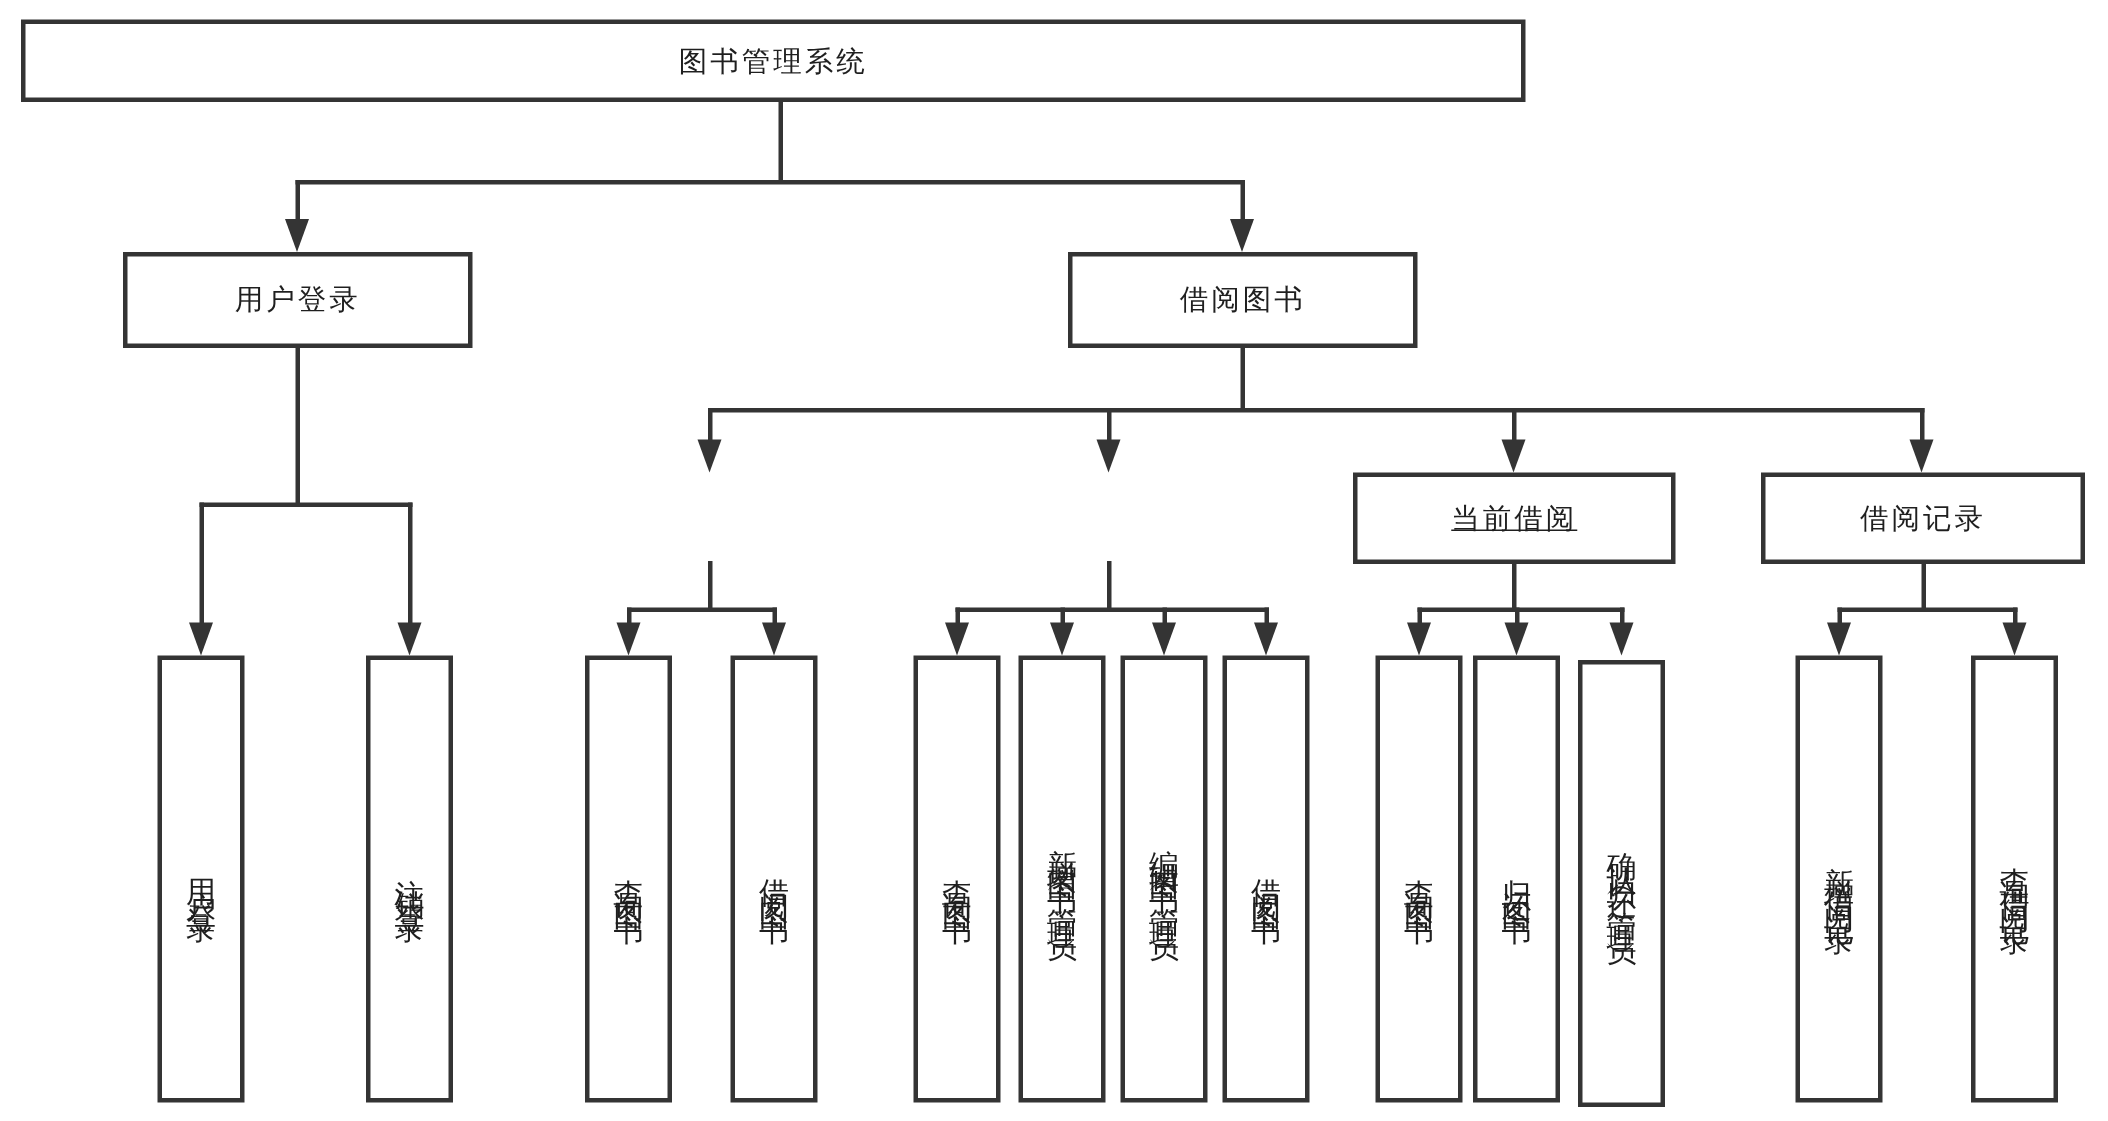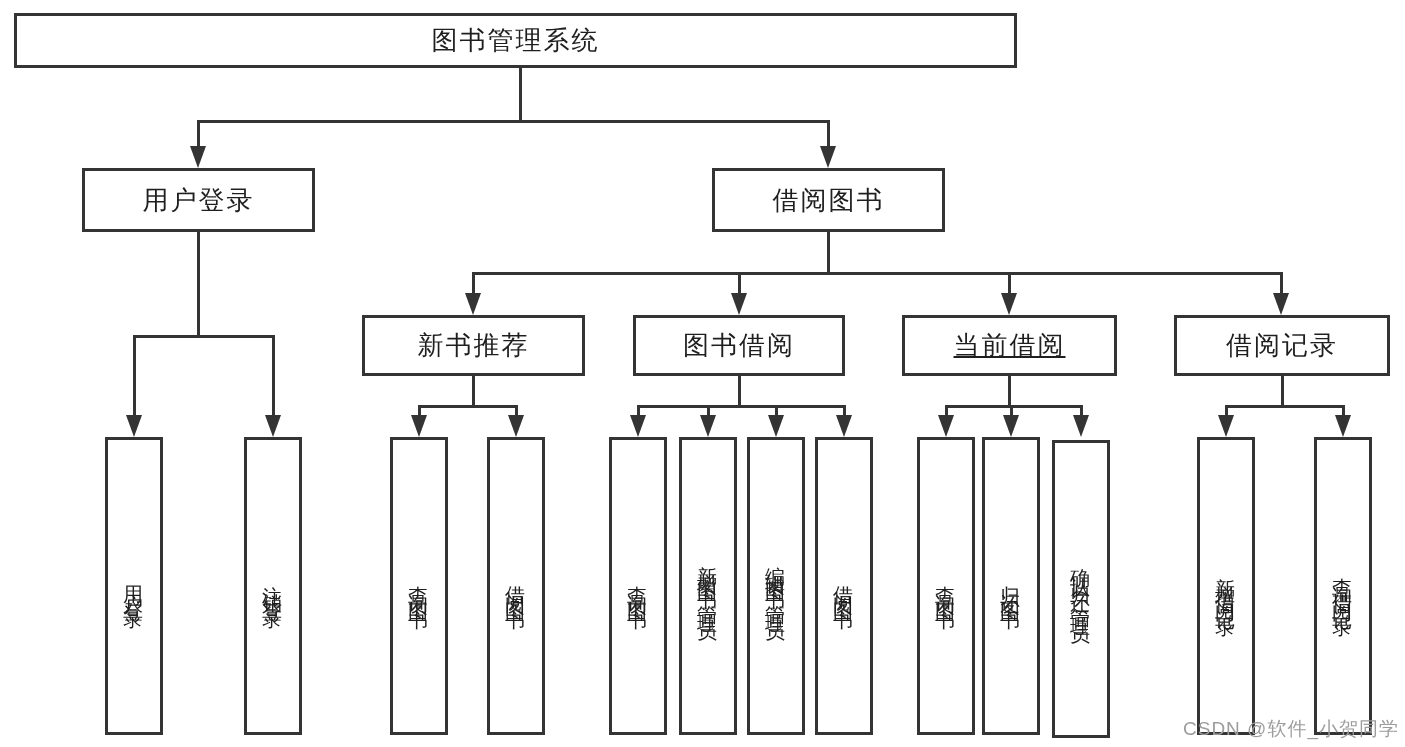--- a/index.html
+++ b/index.html
@@ -13,21 +13,21 @@
   }
   
   .hbox {
     position: absolute;
     box-sizing: border-box;
     border: 3px solid #343434;
     background: #ffffff;
     display: flex;
     align-items: center;
     justify-content: center;
-    font-size: 26px;
+    font-size: 19px;
     letter-spacing: 2px;
     color: #1f1f1f;
     z-index: 2;
   }
   
   .vbox {
     position: absolute;
     box-sizing: border-box;
     border: 3px solid #343434;
     background: #ffffff;
@@ -93,22 +93,20 @@
   <div class="hl" style="left:472px; top:272px; width:811px;"></div>
   <div class="vl" style="left:472px; top:272px; height:25px;"></div>
   <div class="arr" style="left:465px; top:293px;"></div>
   <div class="vl" style="left:738px; top:272px; height:25px;"></div>
   <div class="arr" style="left:731px; top:293px;"></div>
   <div class="vl" style="left:1008px; top:272px; height:25px;"></div>
   <div class="arr" style="left:1001px; top:293px;"></div>
   <div class="vl" style="left:1280px; top:272px; height:25px;"></div>
   <div class="arr" style="left:1273px; top:293px;"></div>
 
-  <div class="hbox" style="left:362px; top:315px; width:223px; height:61px;">新书推荐</div>
-  <div class="hbox" style="left:633px; top:315px; width:212px; height:61px;">图书借阅</div>
   <div class="hbox" style="left:902px; top:315px; width:215px; height:61px;text-decoration:underline;">当前借阅</div>
   <div class="hbox" style="left:1174px; top:315px; width:216px; height:61px;">借阅记录</div>
 
   <div class="vl" style="left:472px; top:374px; height:33px;"></div>
   <div class="vl" style="left:738px; top:374px; height:33px;"></div>
   <div class="vl" style="left:1008px; top:374px; height:33px;"></div>
   <div class="vl" style="left:1281px; top:374px; height:33px;"></div>
 
   <div class="hl" style="left:418px; top:405px; width:100px;"></div>
   <div class="vl" style="left:418px; top:405px; height:12px;"></div>
@@ -151,15 +149,14 @@
   <div class="vbox" style="left:747px;">编辑图书（管理员）</div>
   <div class="vbox" style="left:815px;">借阅图书</div>
 
   <div class="vbox" style="left:917px;">查询图书</div>
   <div class="vbox" style="left:982px;">归还图书</div>
   <div class="vbox" style="left:1052px; top:440px;">确认归还（管理员）</div>
 
   <div class="vbox" style="left:1197px;">新增借阅记录</div>
   <div class="vbox" style="left:1314px;">查询借阅记录</div>
 
-  <div class="watermark">CSDN @软件_小贺同学</div>
 
 </div>
 
 </body></html>

